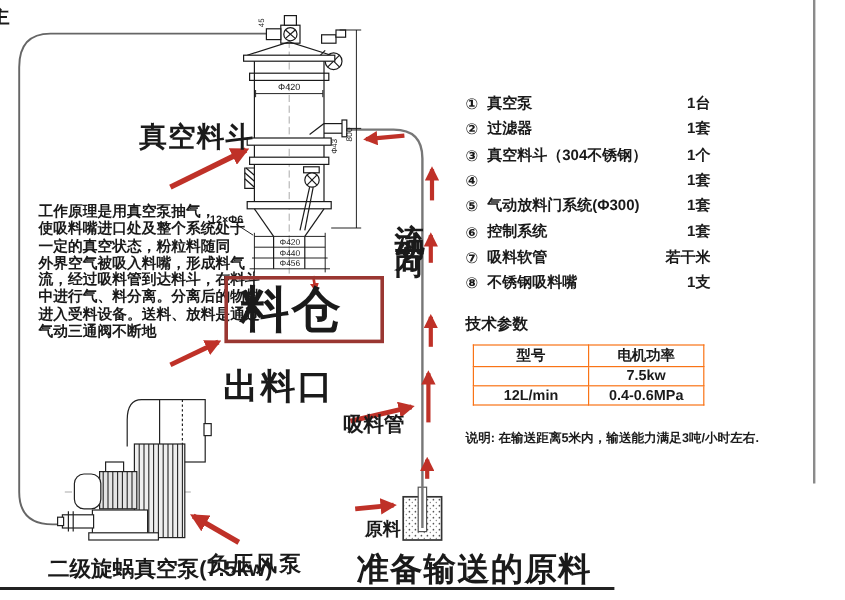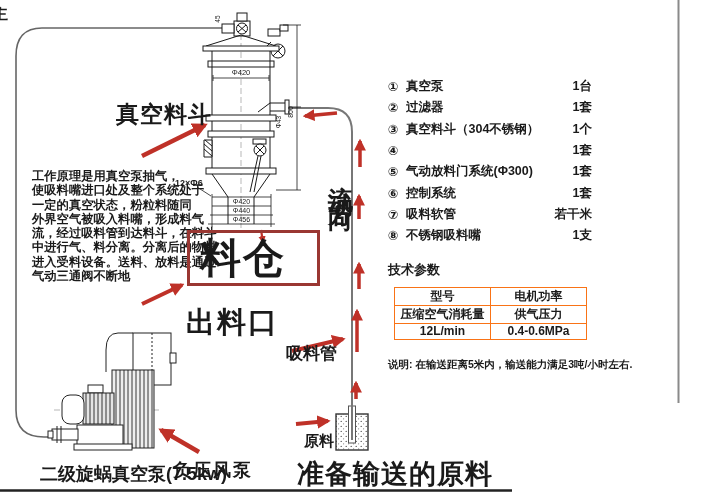--- a/index.html
+++ b/index.html
@@ -289,22 +289,22 @@
 
 <div class="abs b" id="tech-heading">技术参数</div>
 
 <table class="abs" id="spec-table">
   <tbody>
       <tr>
     <td>型号</td>
     <td>电机功率</td>
   </tr>
   <tr>
-    <td>压缩空气消耗量</td>
-    <td>供气压力</td>
+    <td></td>
+    <td>7.5kw</td>
   </tr>
   <tr>
     <td>12L/min</td>
     <td>0.4-0.6MPa</td>
   </tr>
 </tbody>
   </table>
 
 <div class="abs b" id="note">说明: 在输送距离5米内，输送能力满足3吨/小时左右.</div>
 

